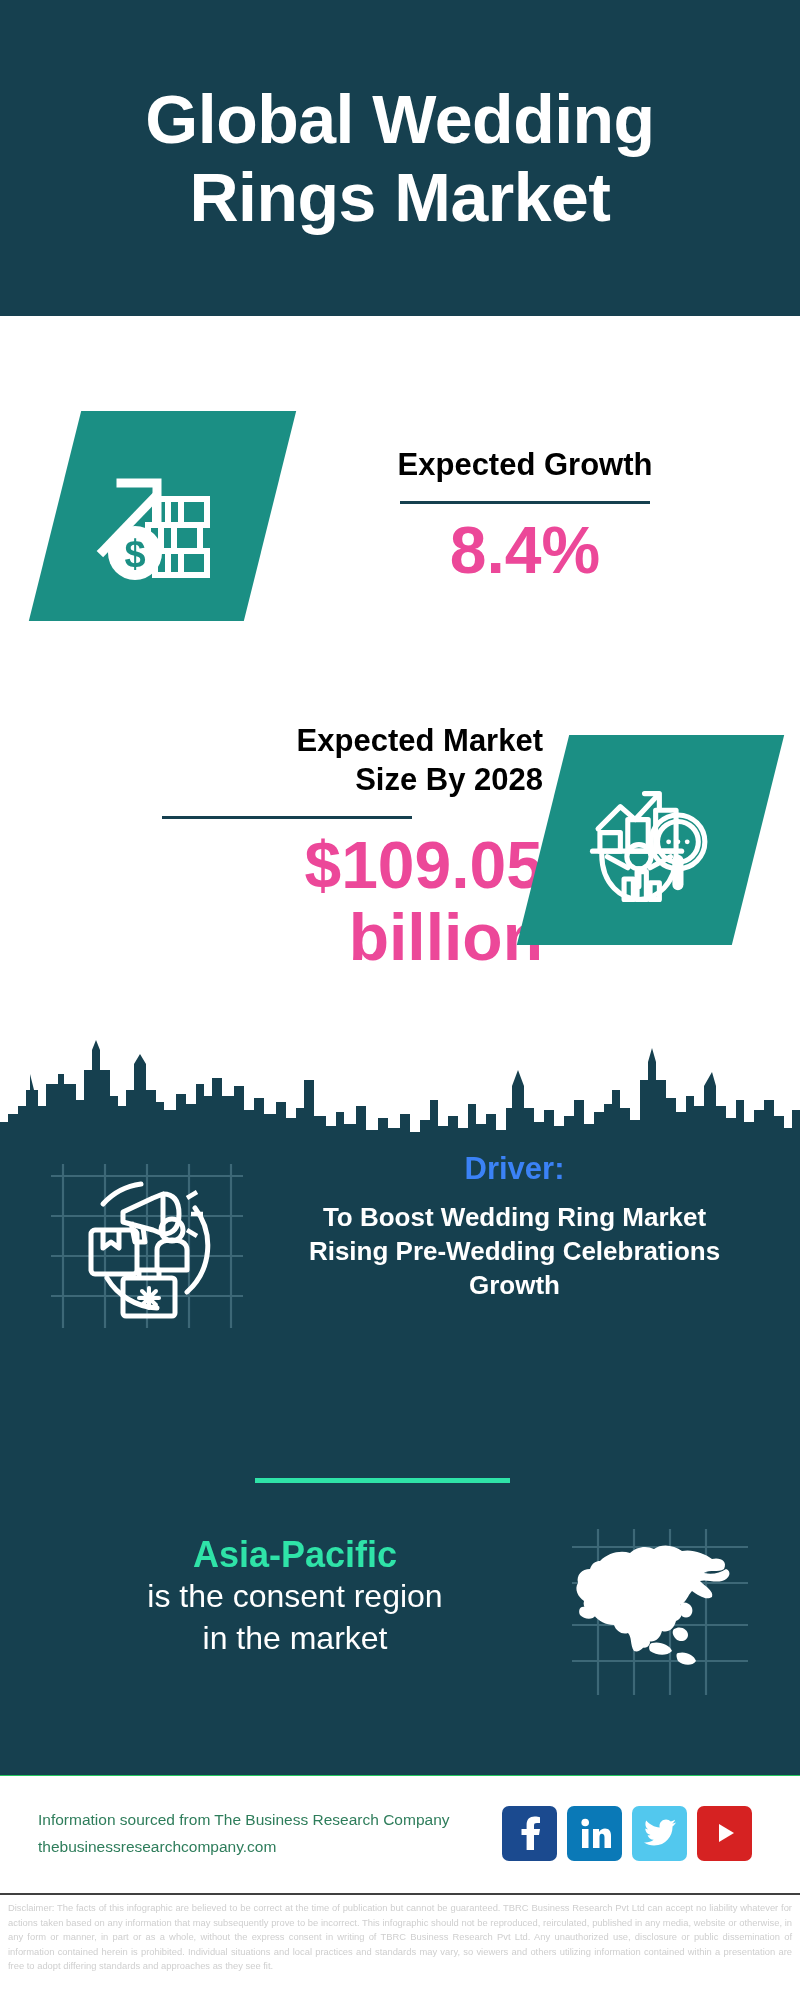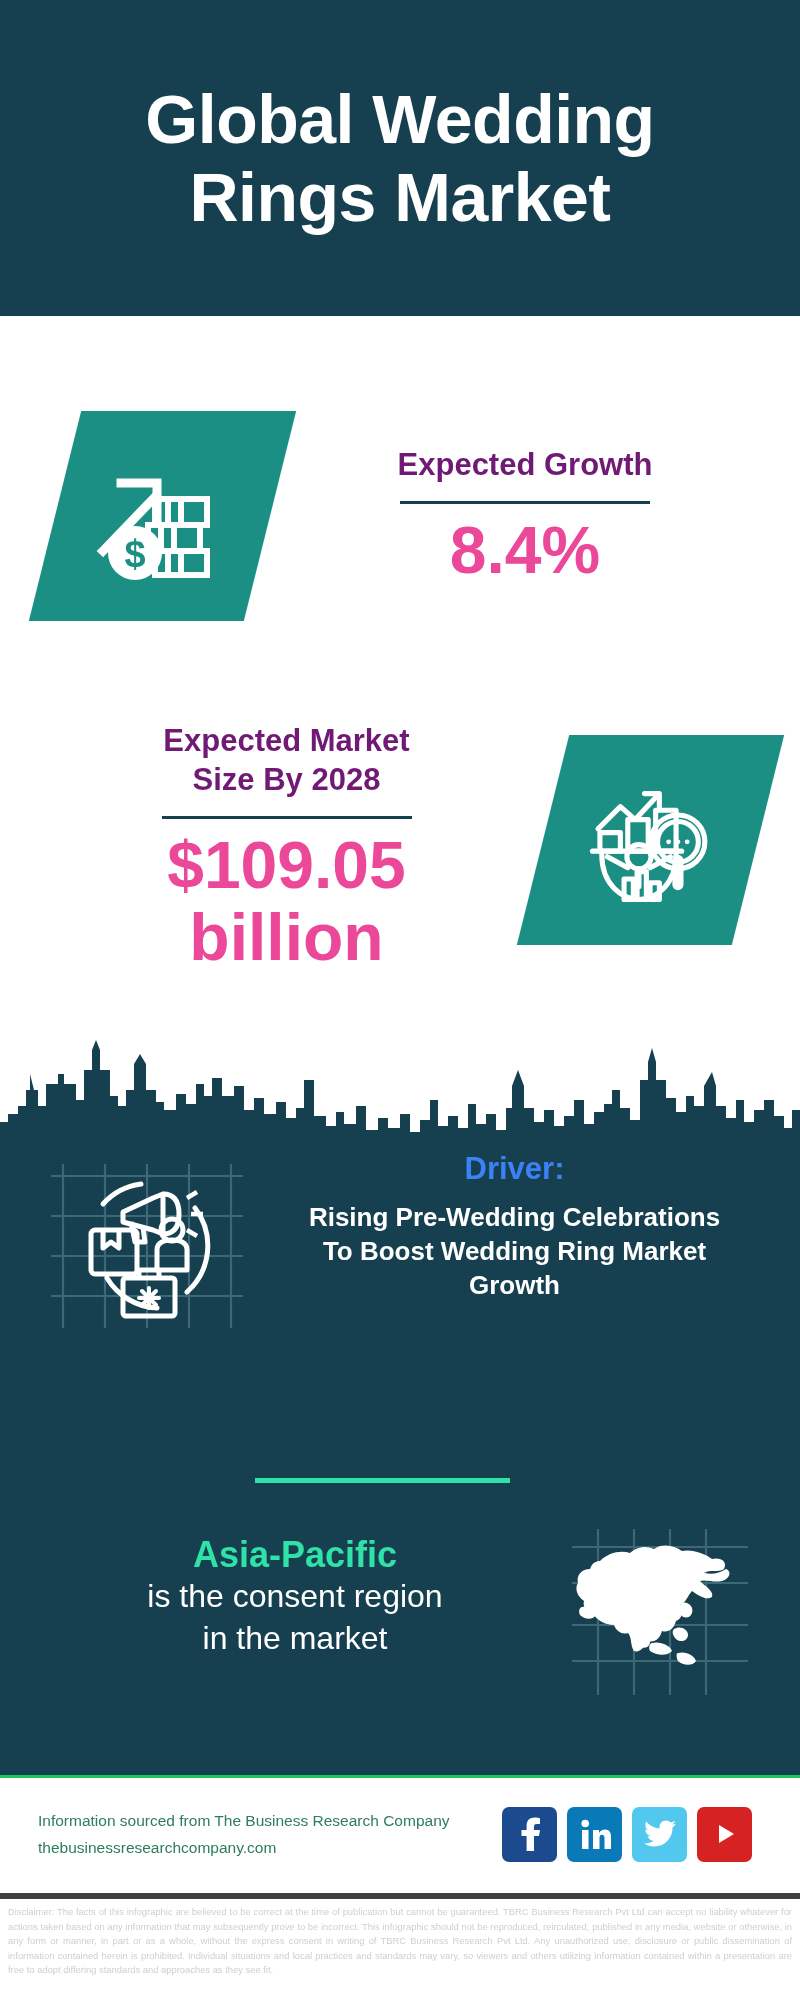--- a/index.html
+++ b/index.html
@@ -31,36 +31,36 @@
     width:215px; height:210px; flex:0 0 215px;
     margin-left:55px;
     background:#1b8f84;
     transform:skewX(-14deg);
     display:flex; align-items:center; justify-content:center;
   }
   .para-badge > svg { transform:skewX(14deg); }
 
   .growth-text { flex:1; text-align:center; padding-right:20px; }
   .kicker {
-    color:#701a75; font-weight:bold; font-size:31px; line-height:1.25;
+    color:#000000; font-weight:bold; font-size:31px; line-height:1.25;
   }
   .rule-dark {
     width:250px; height:3px; background:#16404f;
     margin:16px auto 10px auto;
   }
   .bigval {
     color:#ec4899; font-weight:bold; font-size:66px; line-height:1.1;
   }
 
   
   .sec-size {
     position:absolute; left:0; top:700px; width:800px; height:400px;
     display:flex; align-items:flex-start;
   }
-  .size-text { flex:1; text-align:center; padding-top:22px; padding-left:30px; }
+  .size-text { flex:1; text-align:right; padding-top:22px; padding-left:30px; }
   .size-text .rule-dark { width:250px; }
   .sec-size .para-badge { margin-left:0; margin-right:42px; margin-top:35px; }
 
   
   .lower {
     position:absolute; left:0; top:1040px; width:800px; height:735px;
     background:transparent;
   }
   .skyline { position:absolute; left:0; top:0; width:800px; height:130px; display:block; }
   .dark-panel {
@@ -100,41 +100,41 @@
     color:#2fe3a8; font-weight:bold; font-size:36px; line-height:1.2;
   }
   .region-sub {
     color:#ffffff; font-weight:normal; font-size:32px; line-height:1.3;
   }
   .map-box { position:relative; width:190px; height:175px; flex:0 0 190px; margin-right:48px; }
 
   
   .footer {
     position:absolute; left:0; top:1775px; width:800px; height:115px;
-    background:#ffffff; border-top:3px solid #22c55e;
+    background:#ffffff; border-top:1px solid #22c55e;
     display:flex; align-items:center;
   }
   .src-text { margin-left:38px; flex:1; }
   .src-line { color:#2e7d5b; font-size:15.5px; line-height:1.75; }
   .social-row { display:flex; gap:10px; margin-right:48px; }
   .sq {
     width:55px; height:55px; border-radius:7px;
     display:flex; align-items:center; justify-content:center;
   }
   .sq-fb { background:#1b4a8f; }
   .sq-li { background:#0a79b7; }
   .sq-tw { background:#52c8ee; }
   .sq-yt { background:#d62222; }
 
   .disclaimer {
     position:absolute; left:0; top:1893px; width:800px; height:107px;
     padding:6px 8px 0 8px;
     color:#cfcfcf; font-size:9.4px; line-height:1.55;
     text-align:justify; background:#fff;
-    border-top:6px solid #404040;
+    border-top:2px solid #404040;
   }
 </style>
 </head>
 <body>
 
 <div id="infographic">
 
   <div class="header">
     <div class="header-title">Global Wedding Rings Market</div>
   </div>
@@ -249,22 +249,22 @@
         <g stroke="#ffffff" stroke-width="4" stroke-linecap="round">
           <line x1="104" y1="138" x2="104" y2="158"></line>
           <line x1="94" y1="148" x2="114" y2="148"></line>
           <line x1="97" y1="141" x2="111" y2="155"></line>
           <line x1="111" y1="141" x2="97" y2="155"></line>
         </g>
       </svg>
     </div>
     <div class="driver-copy">
       <div class="label-accent">Driver:</div>
+      <div class="driver-body">To Boost Wedding Ring Market</div>
       <div class="driver-body">Rising Pre-Wedding Celebrations</div>
-      <div class="driver-body">To Boost Wedding Ring Market</div>
       <div class="driver-body">Growth</div>
     </div>
   </div>
 
   <div class="mint-rule"></div>
 
   <div class="region-row">
     <div class="region-copy">
       <div class="region-name">Asia-Pacific</div>
       <div class="region-sub">is the consent region</div>

